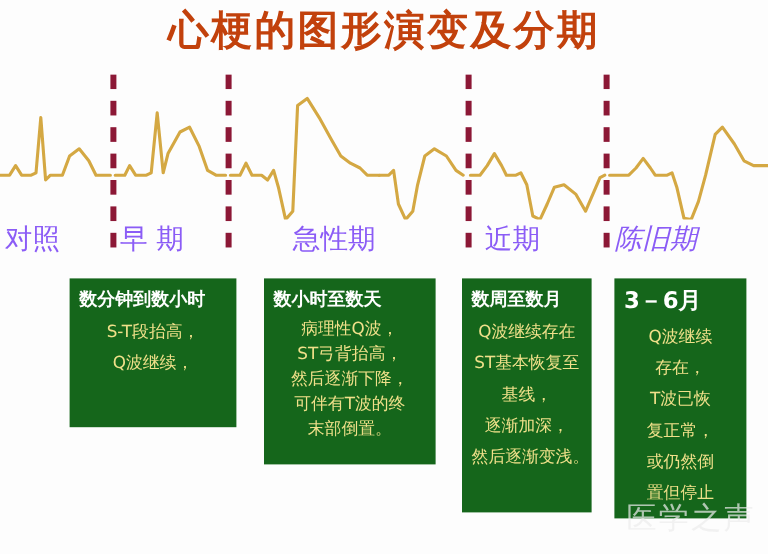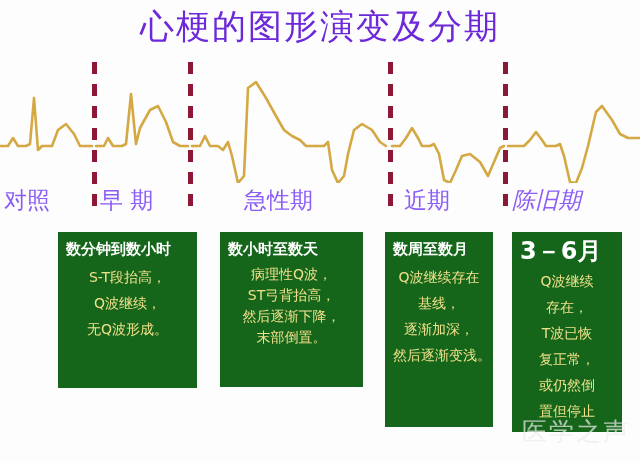--- a/index.html
+++ b/index.html
@@ -17,22 +17,22 @@
   }
 
   
   #title {
     position: absolute;
     top: 4px;
     left: 0;
     width: 640px;
     text-align: center;
     font-size: 34px;
-    font-weight: normal;
-    color: #6d28d9;
+    font-weight: bold;
+    color: #c2410c;
     letter-spacing: 2px;
     line-height: 44px;
     white-space: nowrap;
   }
 
   
   #ecg-strip {
     position: absolute;
     top: 58px;
     left: 0;
@@ -147,51 +147,52 @@
   <div class="divider" style="left:188px;"></div>
   <div class="divider" style="left:388px;"></div>
   <div class="divider" style="left:503px;"></div>
 
   <div class="stage-label" style="left:4px;">对照</div>
   <div class="stage-label" style="left:100px;">早 期</div>
   <div class="stage-label" style="left:404px;">近期</div>
   <div class="stage-label" style="left:244px;">急性期</div>
   <div class="stage-label" style="left:512px;font-style:italic;">陈旧期</div>
 
-  <div class="info-box" id="box-1" style="left:58px; top:232px; width:139px; height:156px;">
+  <div class="info-box" id="box-1" style="left:58px; top:232px; width:139px; height:124px;">
     <div class="box-header">数分钟到数小时</div>
     <div class="box-body">
       <span class="line">S-T段抬高，</span>
       <span class="line">Q波继续，</span>
-      <span class="line">无Q波形成。</span>
     </div>
   </div>
 
   <div class="info-box" id="box-2" style="left:220px; top:232px; width:143px; height:155px;">
     <div class="box-header">数小时至数天</div>
     <div class="box-body">
       <span class="line">病理性Q波，</span>
       <span class="line">ST弓背抬高，</span>
       <span class="line">然后逐渐下降，</span>
+      <span class="line">可伴有T波的终</span>
       <span class="line">末部倒置。</span>
     </div>
   </div>
 
   <div class="info-box" id="box-3" style="left:385px; top:232px; width:108px; height:195px;">
     <div class="box-header">数周至数月</div>
     <div class="box-body">
       <span class="line">Q波继续存在</span>
+      <span class="line">ST基本恢复至</span>
       <span class="line">基线，</span>
       <span class="line">逐渐加深，</span>
       <span class="line">然后逐渐变浅。</span>
     </div>
   </div>
 
   <div class="info-box" id="box-4" style="left:512px; top:232px; width:110px; height:200px;">
-    <div class="box-header" style="font-size:24px; line-height:24px;">3－6月</div>
+    <div class="box-header" style="font-size:19px; line-height:24px;">3－6月</div>
     <div class="box-body">
       <span class="line">Q波继续</span>
       <span class="line">存在，</span>
       <span class="line">T波已恢</span>
       <span class="line">复正常，</span>
       <span class="line">或仍然倒</span>
       <span class="line">置但停止</span>
     </div>
   </div>
 

